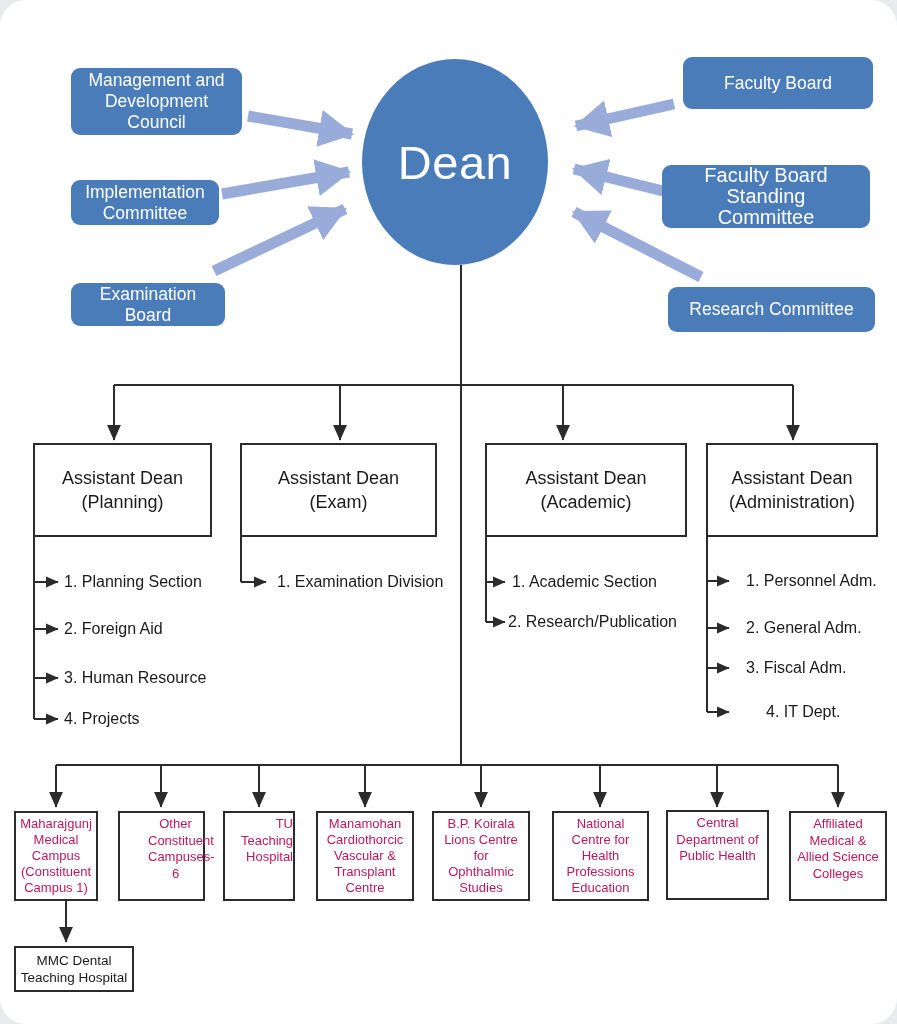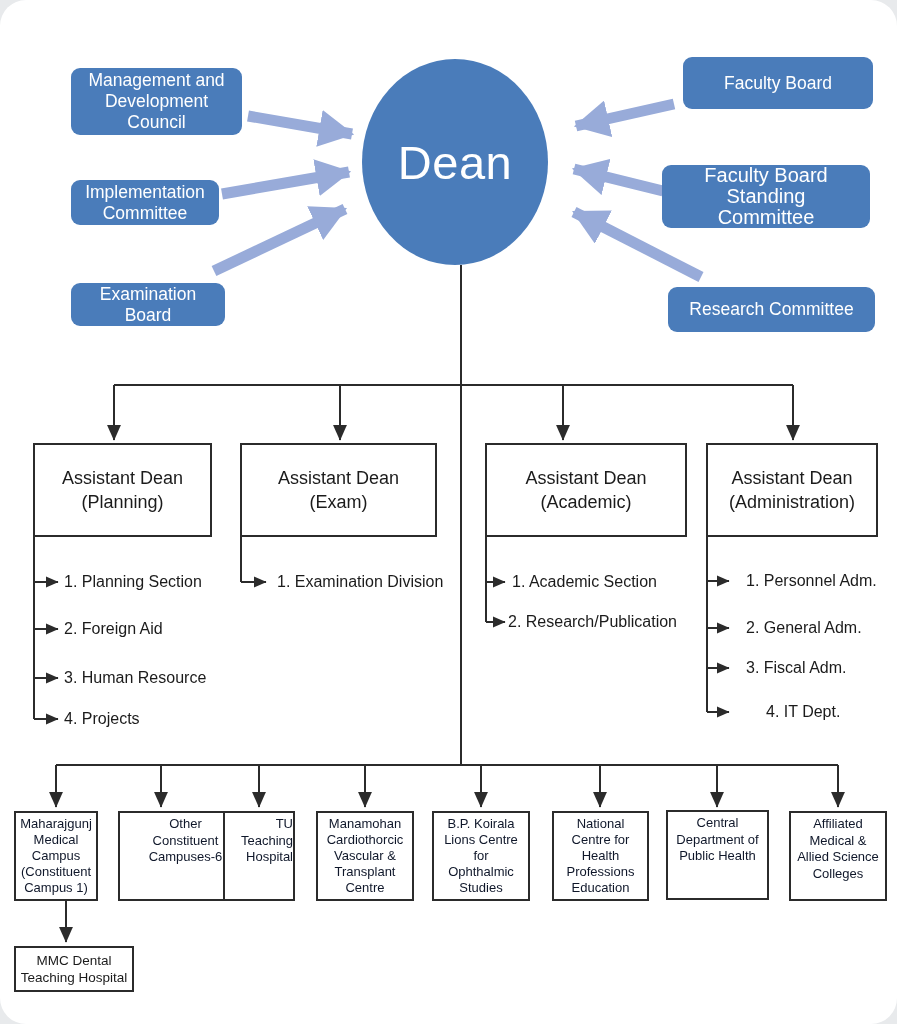--- a/index.html
+++ b/index.html
@@ -32,21 +32,21 @@
   .adbox{
     position:absolute;background:#fff;border:2px solid var(--line-black);color:#1b1b1b;
     display:flex;align-items:center;justify-content:center;text-align:center;
     white-space:pre-line;font-size:18px;line-height:24px;
   }
   .item{
     position:absolute;transform:translateY(-50%);color:#1b1b1b;
     font-size:16px;white-space:nowrap;
   }
   .inst{
-    position:absolute;background:#fff;border:2px solid var(--line-black);color:#0f172a;
+    position:absolute;background:#fff;border:2px solid var(--line-black);color:#be185d;
     text-align:center;white-space:pre-line;font-size:13px;line-height:16.5px;padding-top:3px;
   }
   .dental{
     position:absolute;left:14px;top:946px;width:120px;height:46px;background:#fff;
     border:2px solid var(--line-black);color:#1b1b1b;display:flex;align-items:center;
     justify-content:center;text-align:center;white-space:pre-line;font-size:13.5px;line-height:17px;
   }
 </style>
 </head>
 <body>
@@ -151,21 +151,21 @@
   <div class="item" style="left:746px;top:581px;">1. Personnel Adm.</div>
   <div class="item" style="left:746px;top:628px;">2. General Adm.</div>
   <div class="item" style="left:746px;top:668px;text-align:right;">3. Fiscal Adm.</div>
   <div class="item" style="left:746px;top:712px;margin-left:20px;">4. IT Dept.</div>
 
   <div class="inst" style="left:14px;top:811px;width:84px;height:90px;line-height:16px;">Maharajgunj
 Medical
 Campus
 (Constituent
 Campus 1)</div>
-  <div class="inst" style="left:118px;top:811px;width:107px;height:90px;padding-left:28px;">Other
+  <div class="inst" style="left:118px;top:811px;width:87px;height:90px;padding-left:28px;">Other
 Constituent
 Campuses-6</div>
   <div class="inst" style="left:223px;top:811px;width:72px;height:90px;text-align:right;">TU
 Teaching
 Hospital</div>
   <div class="inst" style="left:316px;top:811px;width:98px;height:90px;line-height:16px;">Manamohan
 Cardiothorcic
 Vascular &amp;
 Transplant
 Centre</div>

